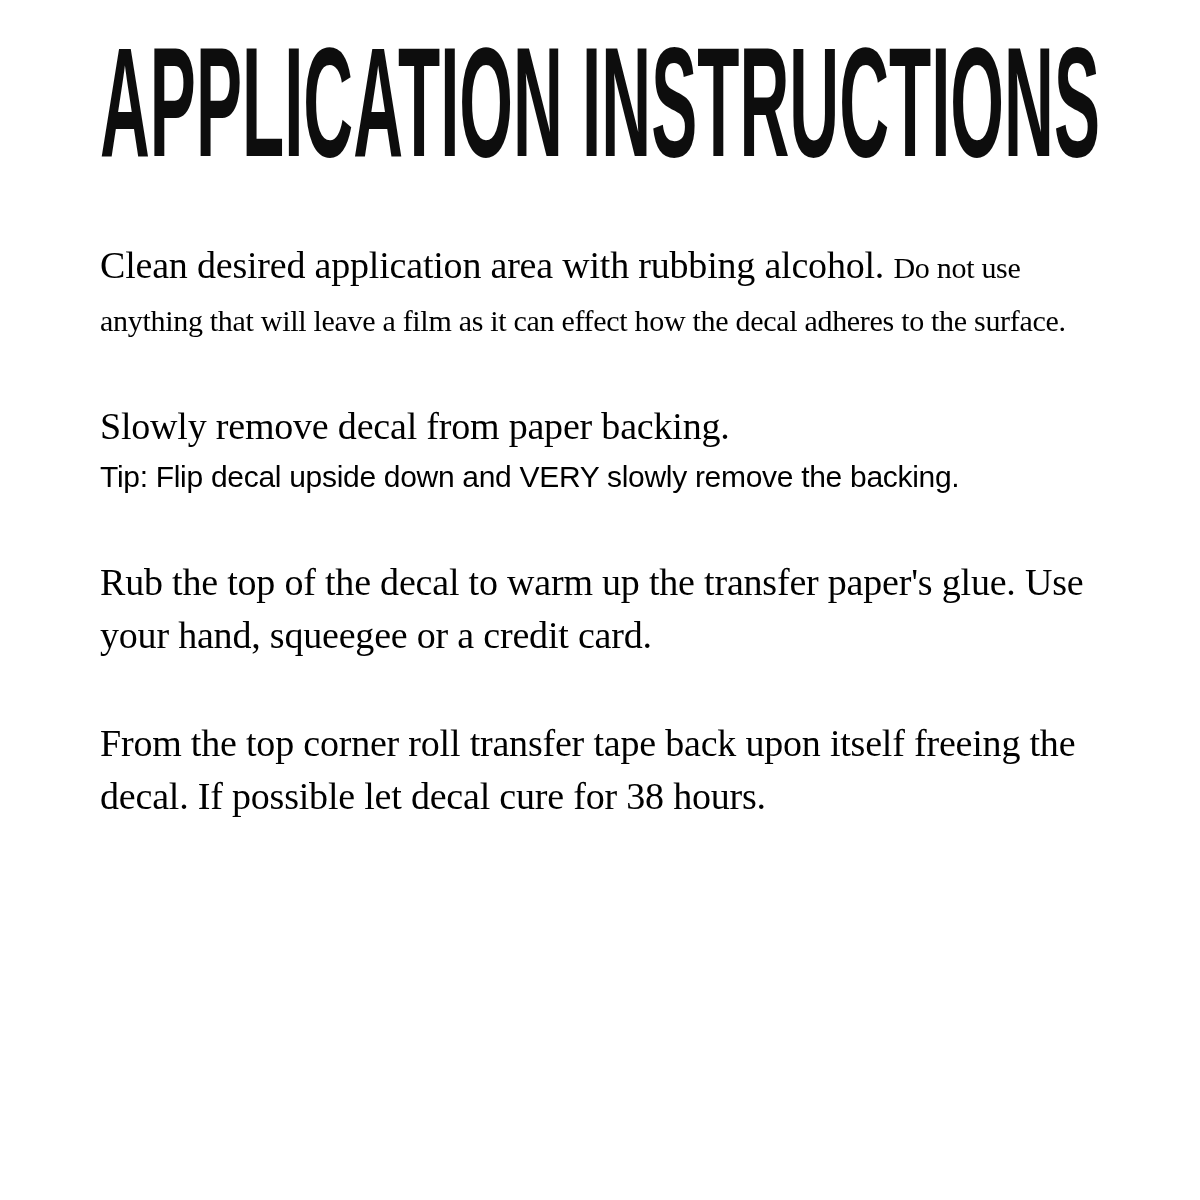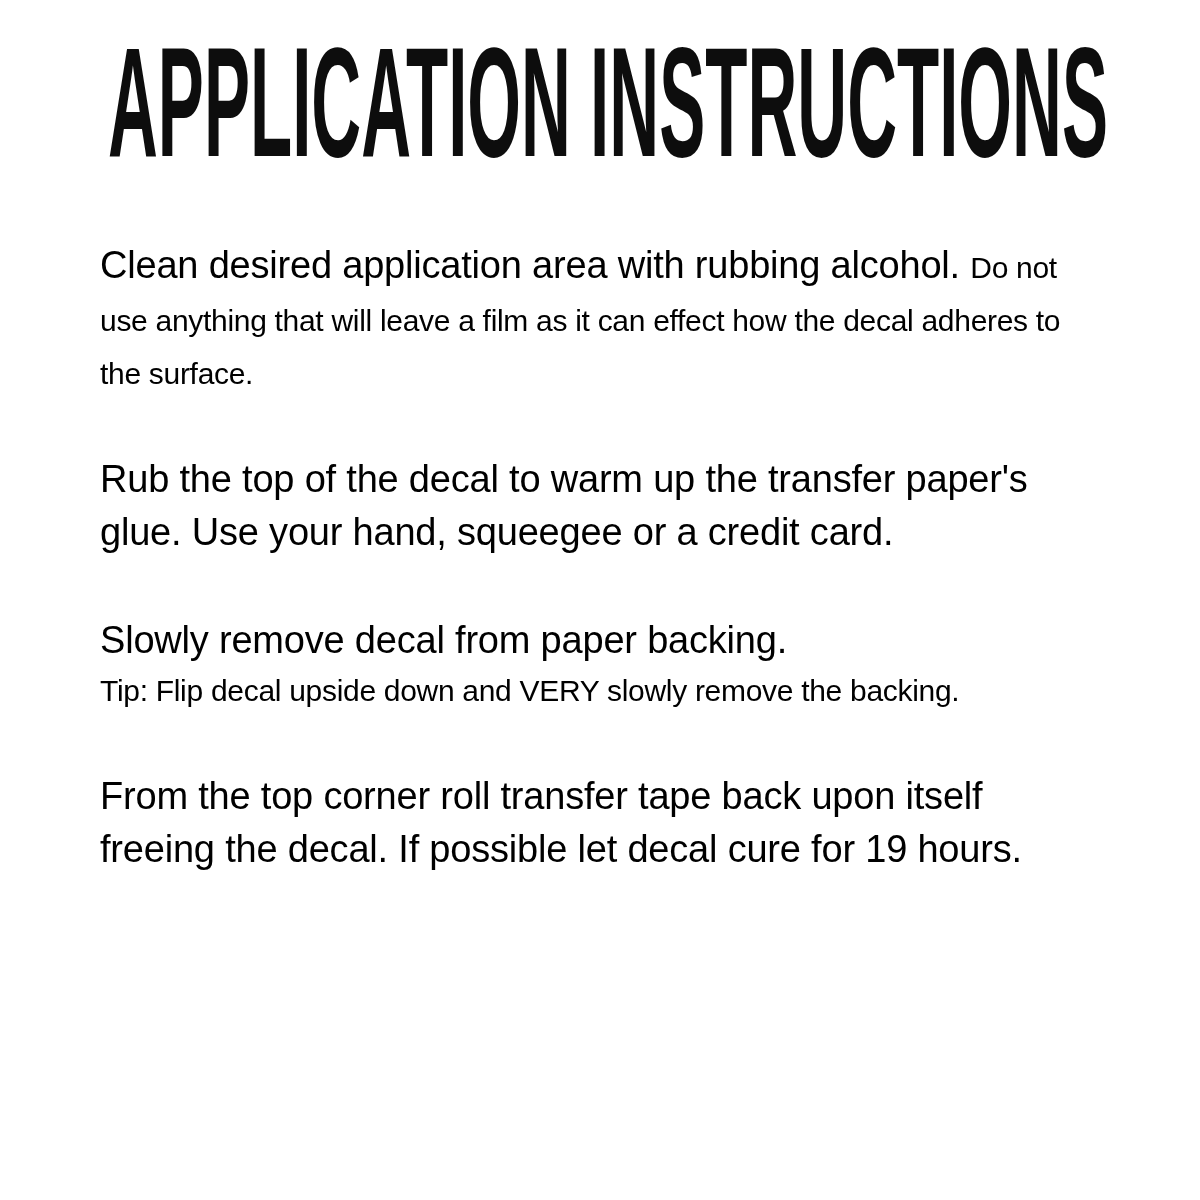--- a/index.html
+++ b/index.html
@@ -11,21 +11,21 @@
     height: 1200px;
     background: #ffffff;
     color: #000000;
     font-family: "Liberation Sans", sans-serif;
     box-sizing: border-box;
     padding: 36px 100px 0 100px;
     overflow: hidden;
   }
   .title-wrap {
     display: block;
-    margin: 0 0 63px 8px;
+    margin: 0 0 63px 0;
   }
   .title-wrap svg {
     display: block;
   }
   .title-wrap text {
     font-family: "Liberation Sans", sans-serif;
     font-weight: bold;
     fill: #0d0d0d;
   }
   .content {
@@ -34,20 +34,21 @@
   .para {
     margin: 0 0 55px 0;
   }
   .para p {
     margin: 0;
   }
   .text-lg {
     font-size: 38px;
     line-height: 53px;
     letter-spacing: -0.2px;
+    font-family: Liberation Serif, serif;
   }
   .text-sm {
     font-size: 30px;
     line-height: 48px;
     letter-spacing: -0.3px;
   }
 </style>
 </head>
 <body>
 
@@ -58,26 +59,26 @@
 </header>
 
 <main class="content">
 
   <section class="para">
     <p class="text-lg"><span>Clean desired application area with rubbing alcohol.</span>
       <span class="text-sm">Do not use anything that will leave a film as it can effect how the decal adheres to the surface.</span></p>
   </section>
 
   <section class="para">
-    <p class="text-lg"><span>Rub the top of the decal to warm up the transfer paper's glue. Use your hand, squeegee or a credit card.</span></p>
-  </section>
-
-  <section class="para">
     <p class="text-lg"><span>Slowly remove decal from paper backing.</span></p>
     <p class="text-sm"><span>Tip: Flip decal upside down and VERY slowly remove the backing.</span></p>
   </section>
 
+  <section class="para">
+    <p class="text-lg"><span>Rub the top of the decal to warm up the transfer paper's glue. Use your hand, squeegee or a credit card.</span></p>
+  </section>
+
 
   <section class="para">
-    <p class="text-lg"><span>From the top corner roll transfer tape back upon itself freeing the decal. If possible let decal cure for 19 hours.</span></p>
+    <p class="text-lg"><span>From the top corner roll transfer tape back upon itself freeing the decal. If possible let decal cure for 38 hours.</span></p>
   </section>
 
 </main>
 
 </body></html>

